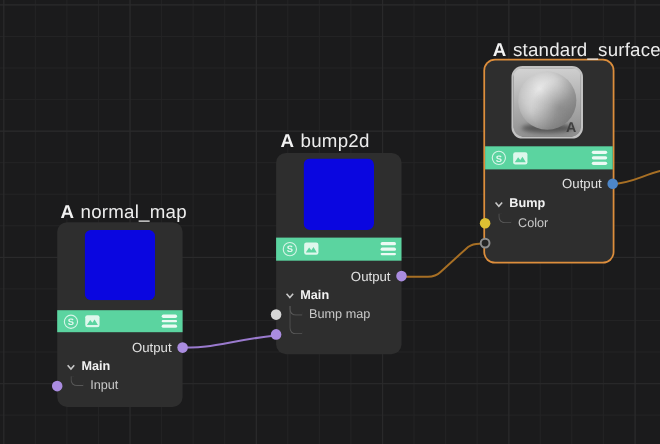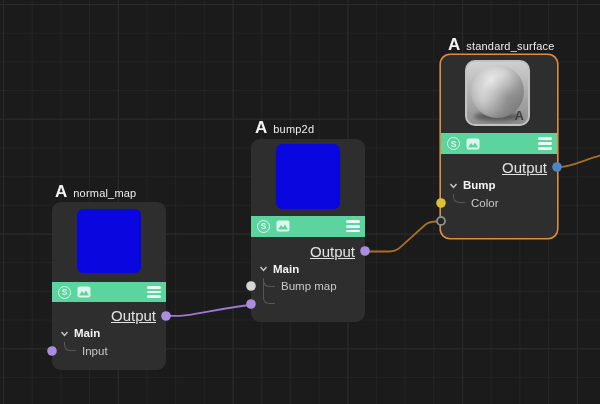--- a/index.html
+++ b/index.html
@@ -12,36 +12,36 @@
       linear-gradient(to right,#2a2a2b 1px,transparent 1px),
       linear-gradient(to bottom,#2a2a2b 1px,transparent 1px),
       linear-gradient(to right,#232324 1px,transparent 1px),
       linear-gradient(to bottom,#232324 1px,transparent 1px);
     background-size:114.8px 114.8px,114.8px 114.8px,28.7px 28.7px,28.7px 28.7px;
     background-position:3px 4px;
   }
   .wires{position:absolute;left:0;top:0;z-index:1;}
   .ntitle{position:absolute;z-index:3;display:flex;align-items:baseline;gap:6px;white-space:nowrap;}
   .badge{font-size:17px;font-weight:700;color:#f2f2f2;line-height:18px;}
-  .tname{font-size:11px;font-weight:500;color:#ededed;letter-spacing:.2px;}
+  .tname{font-size:17px;font-weight:500;color:#ededed;letter-spacing:.2px;}
   .node{position:absolute;z-index:2;background:#2e2e2e;border-radius:9px;}
   .node.selected{box-shadow:0 0 0 1.6px #dd8e3c;}
   .swatch{position:absolute;}
   .bar{position:absolute;left:0;right:0;background:#5bd4a0;display:flex;align-items:center;padding:0 3px 0 6px;}
   .sbadge{width:13px;height:13px;border-radius:50%;border:1.4px solid rgba(255,255,255,.75);
     display:flex;align-items:center;justify-content:center;font-size:8.5px;font-weight:700;
     color:rgba(255,255,255,.82);flex:0 0 auto;}
   .imgicon{margin-left:6px;flex:0 0 auto;}
   .spacer{flex:1 1 auto;}
   .burger{display:flex;flex-direction:column;gap:2.2px;width:14px;flex:0 0 auto;margin-right:2px;}
   .burger i{display:block;height:2.6px;border-radius:1.5px;background:rgba(255,255,255,.88);}
   .rows{position:absolute;left:0;right:0;}
   .row{height:17.7px;display:flex;align-items:center;}
   .row.out{justify-content:flex-end;padding-right:10px;}
-  .outlbl{font-size:15px;color:#e2e2e2;text-decoration:underline;}
+  .outlbl{font-size:12px;color:#e2e2e2;}
   .chev{margin-left:8px;flex:0 0 auto;}
   .seclbl{margin-left:5px;font-size:11.5px;font-weight:700;color:#f2f2f2;}
   .childlbl{margin-left:30px;font-size:11.5px;color:#c9c9c9;}
   .elbow{position:absolute;border-left:1.2px solid #575757;border-bottom:1.2px solid #575757;
     border-bottom-left-radius:6px;}
   .port{position:absolute;z-index:4;}
   
   .sphere-tile{position:absolute;border-radius:10px;border:2px solid #c2c2c2;overflow:hidden;
     background:linear-gradient(175deg,#d4d4d4 0%,#ababab 55%,#8d8d8d 100%);}
   .sphere-shadow{position:absolute;left:7px;bottom:3px;width:47px;height:9px;border-radius:50%;

